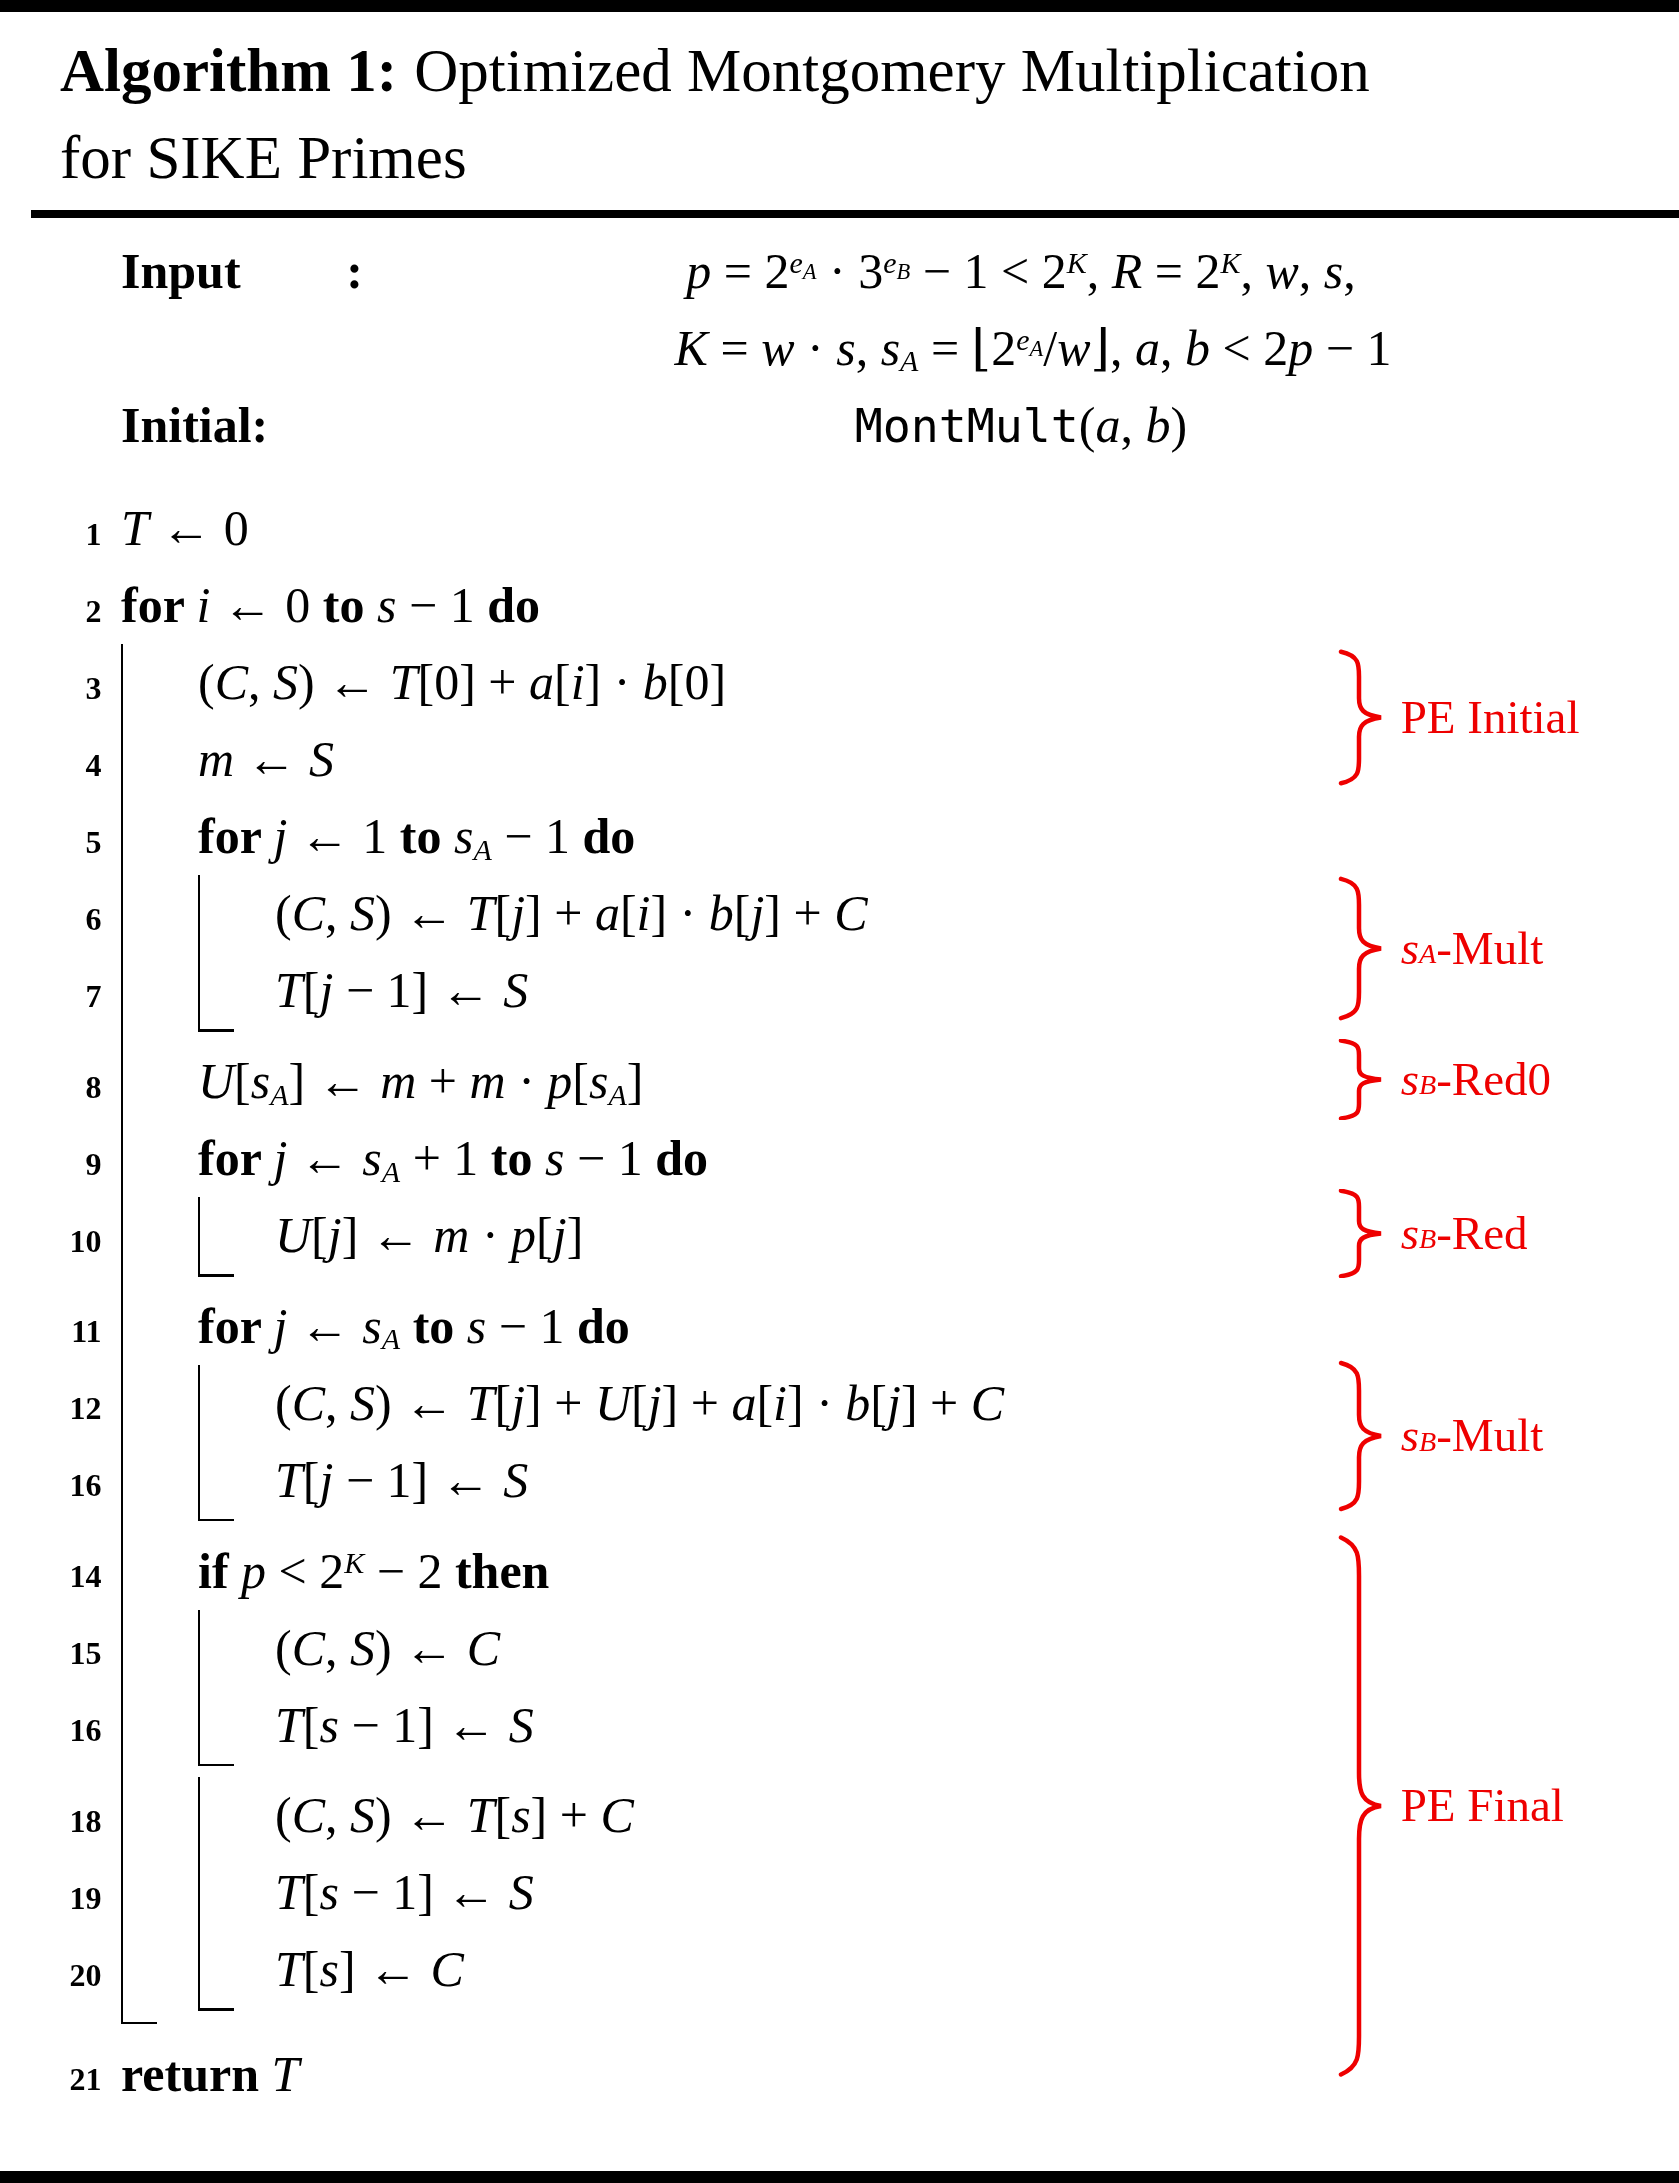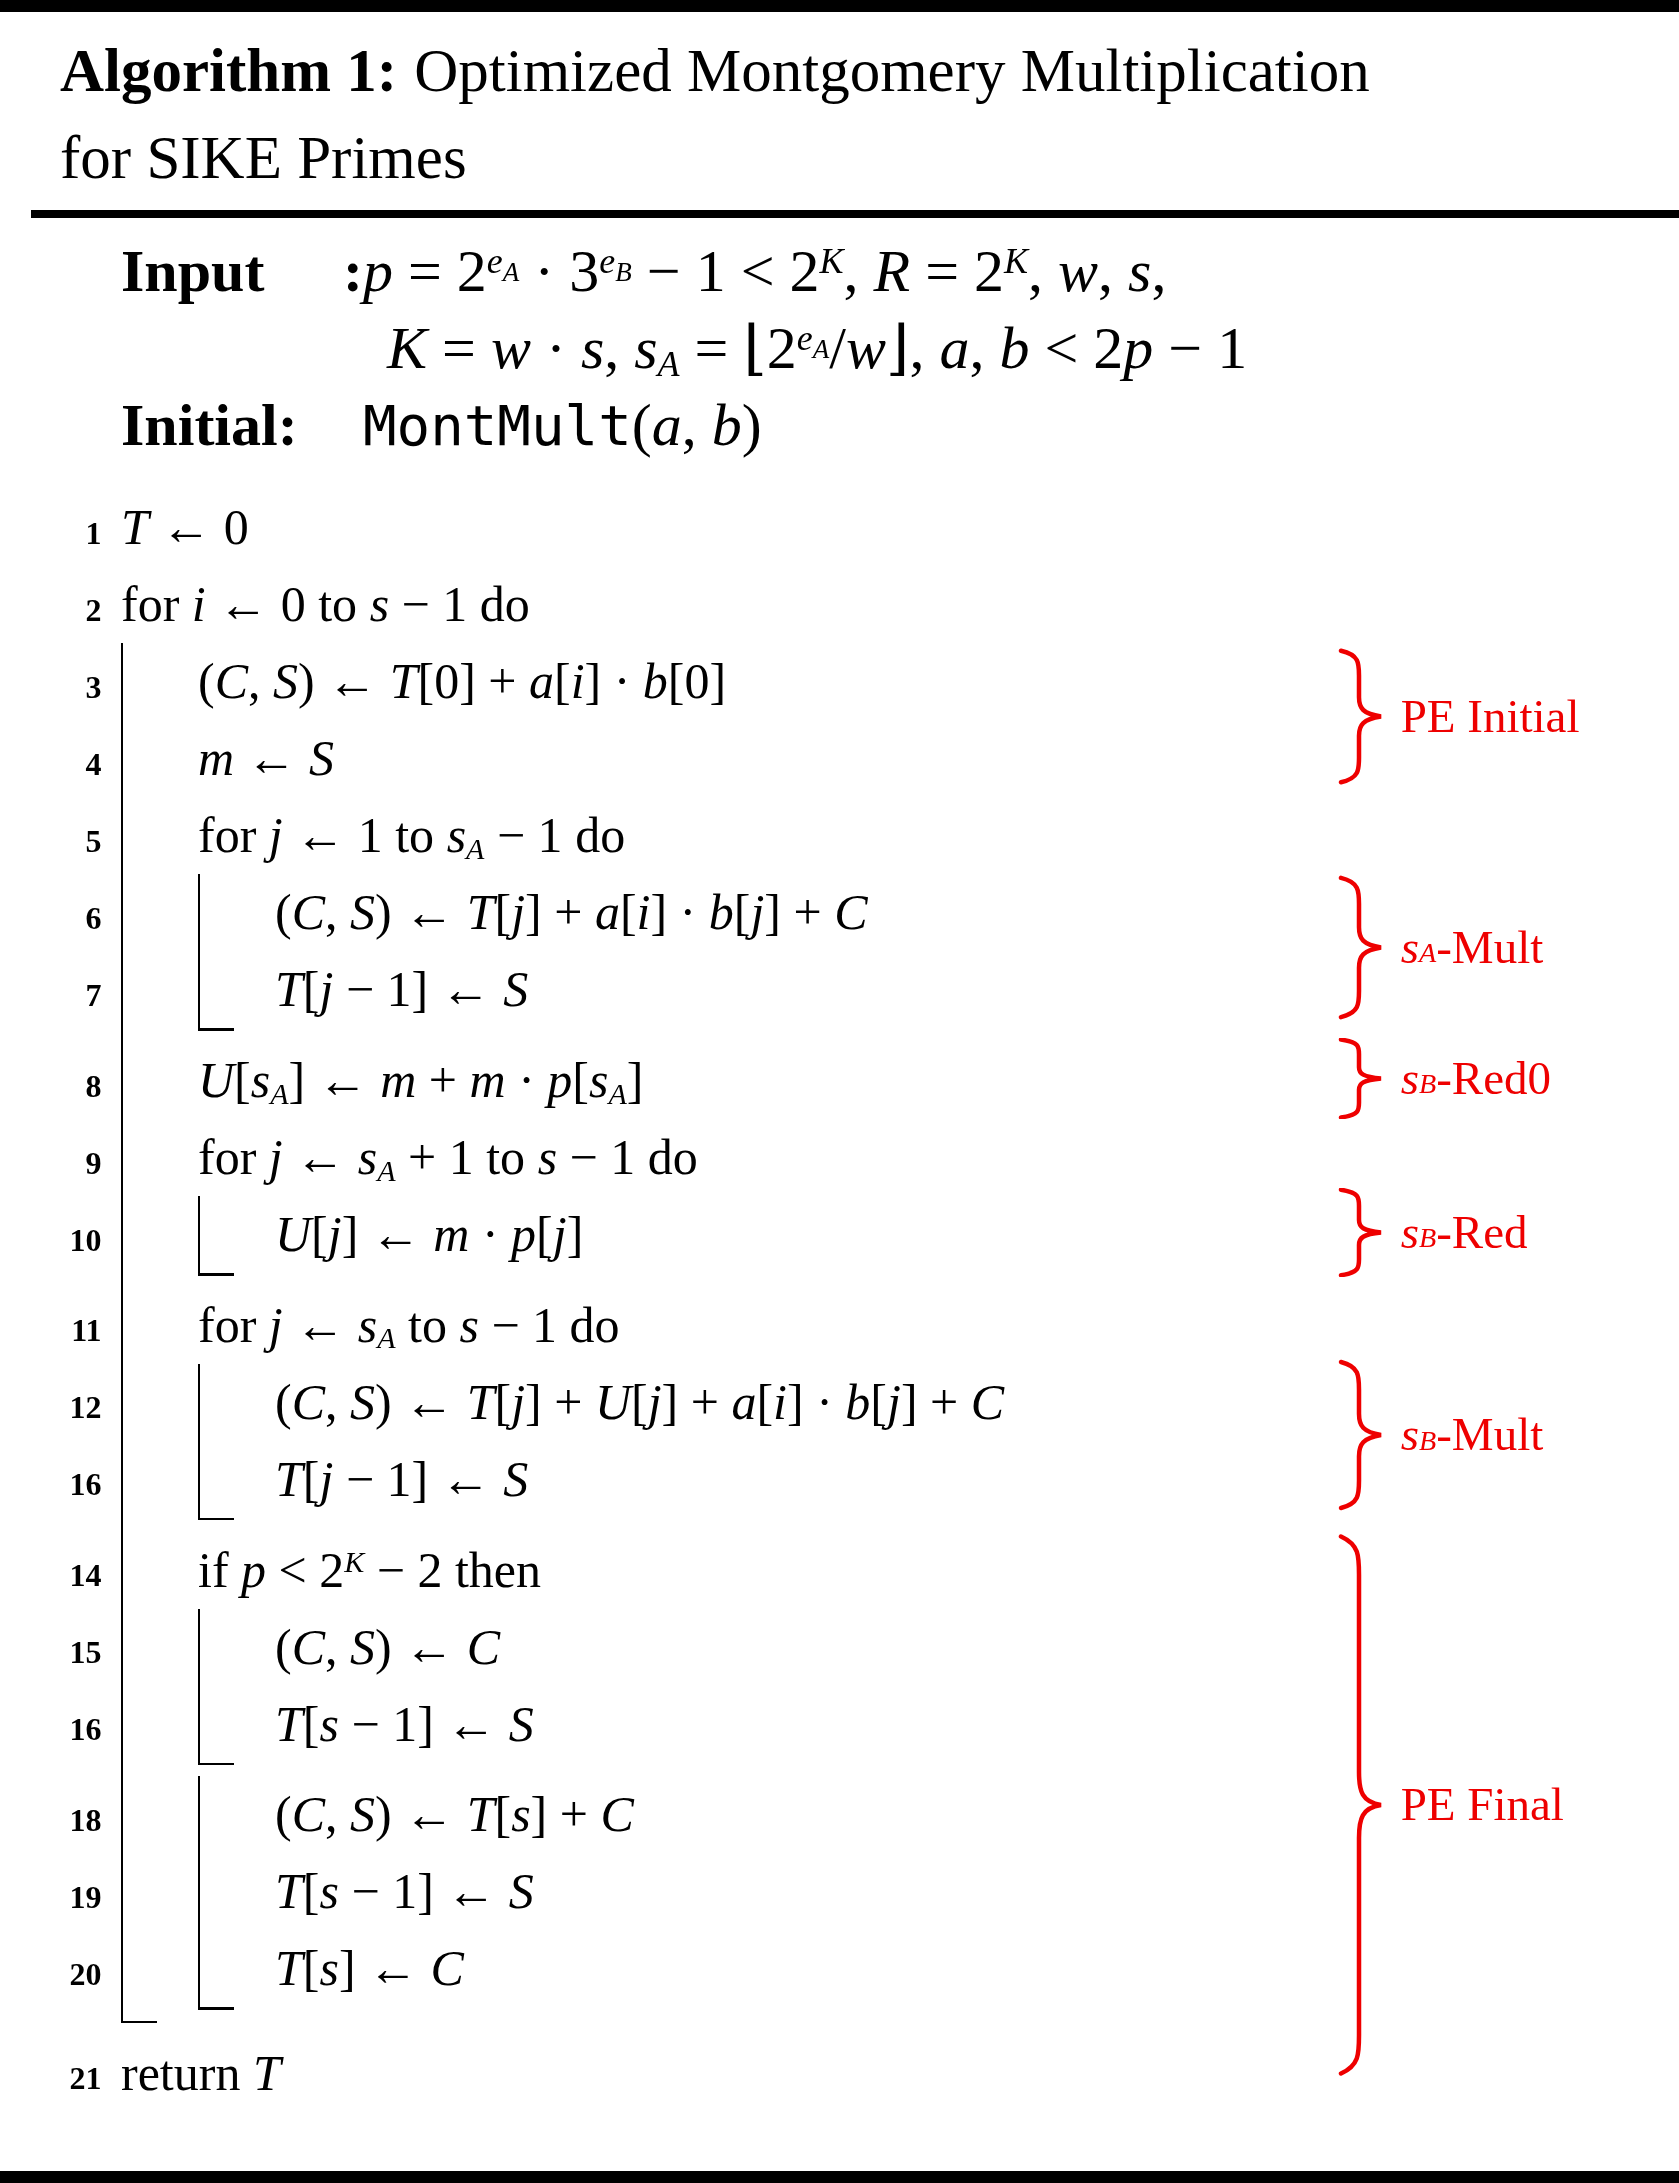--- a/index.html
+++ b/index.html
@@ -6,37 +6,37 @@
   html,body{margin:0;padding:0;background:var(--bg);}
   body{width:1679px;height:2183px;position:relative;color:var(--ink);
        font-family:"Liberation Serif","DejaVu Serif",serif;}
   .algo{box-sizing:border-box;height:2183px;overflow:hidden;
         border-top:12px solid var(--ink);border-bottom:12px solid var(--ink);padding-left:31px;}
   
   .caption{font-size:61px;line-height:87px;padding:14.5px 24px 9.7px 29px;}
   .caption .cap-label{font-weight:bold;margin-right:0.28em;}
   .caption-rule{height:8px;background:var(--ink);}
   
-  .io{padding:14.5px 0 21px 90px;font-size:60px;line-height:77px;}
+  .io{padding:14.5px 0 21px 90px;font-size:50px;line-height:77px;text-align:center;}
   .io-row{display:flex;align-items:flex-start;}
   .io-key{display:flex;justify-content:space-between;flex:0 0 242px;width:242px;}
   .io-key .sg-k{font-weight:bold;}
   .io-math{flex:1;}
   .io-cont{display:inline-block;padding-left:24px;}
   
   .abody{position:relative;padding:4.8px 0 0 90px;font-size:50px;line-height:77px;}
   .line{white-space:nowrap;}
   .lineno{position:absolute;left:14.5px;width:56px;text-align:right;
           font-weight:bold;font-size:32px;line-height:77px;padding-top:5.6px;}
   .block{border-left:2.4px solid var(--ink);padding-left:75px;margin-bottom:11.3px;}
   .block::after{content:"";display:block;width:34px;height:2.4px;
                 background:var(--ink);margin-left:-75px;}
   .return-line{margin-top:6.4px;}
   
-  .sg-k{font-weight:normal;font-style:normal;}
+  .sg-k{font-weight:bold;font-style:normal;}
   .sg-v{font-style:italic;}
   .sg-t{font-style:normal;}
   .sg-tt{font-family:"DejaVu Sans Mono","Liberation Mono",monospace;font-size:0.93em;}
   sup{font-size:60%;line-height:0;position:relative;top:-0.5em;vertical-align:baseline;}
   sub{font-size:60%;line-height:0;position:relative;top:0.22em;vertical-align:baseline;}
   sup sub{font-size:75%;top:0.3em;}
   
   .annot{position:absolute;left:1300px;display:flex;align-items:stretch;justify-content:space-between;}
   .annot svg{width:60px;flex:0 0 60px;height:100%;}
   .annot-label{display:flex;align-items:center;margin-left:9.7px;color:var(--ann);

